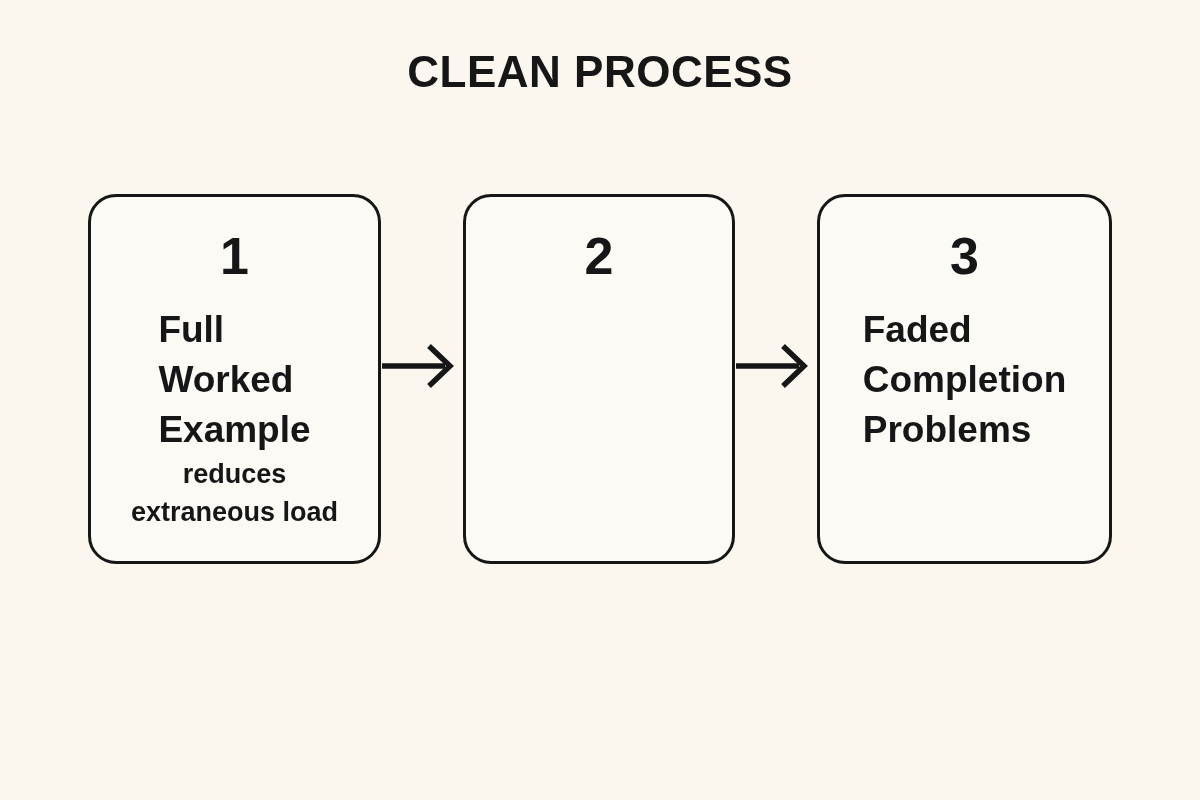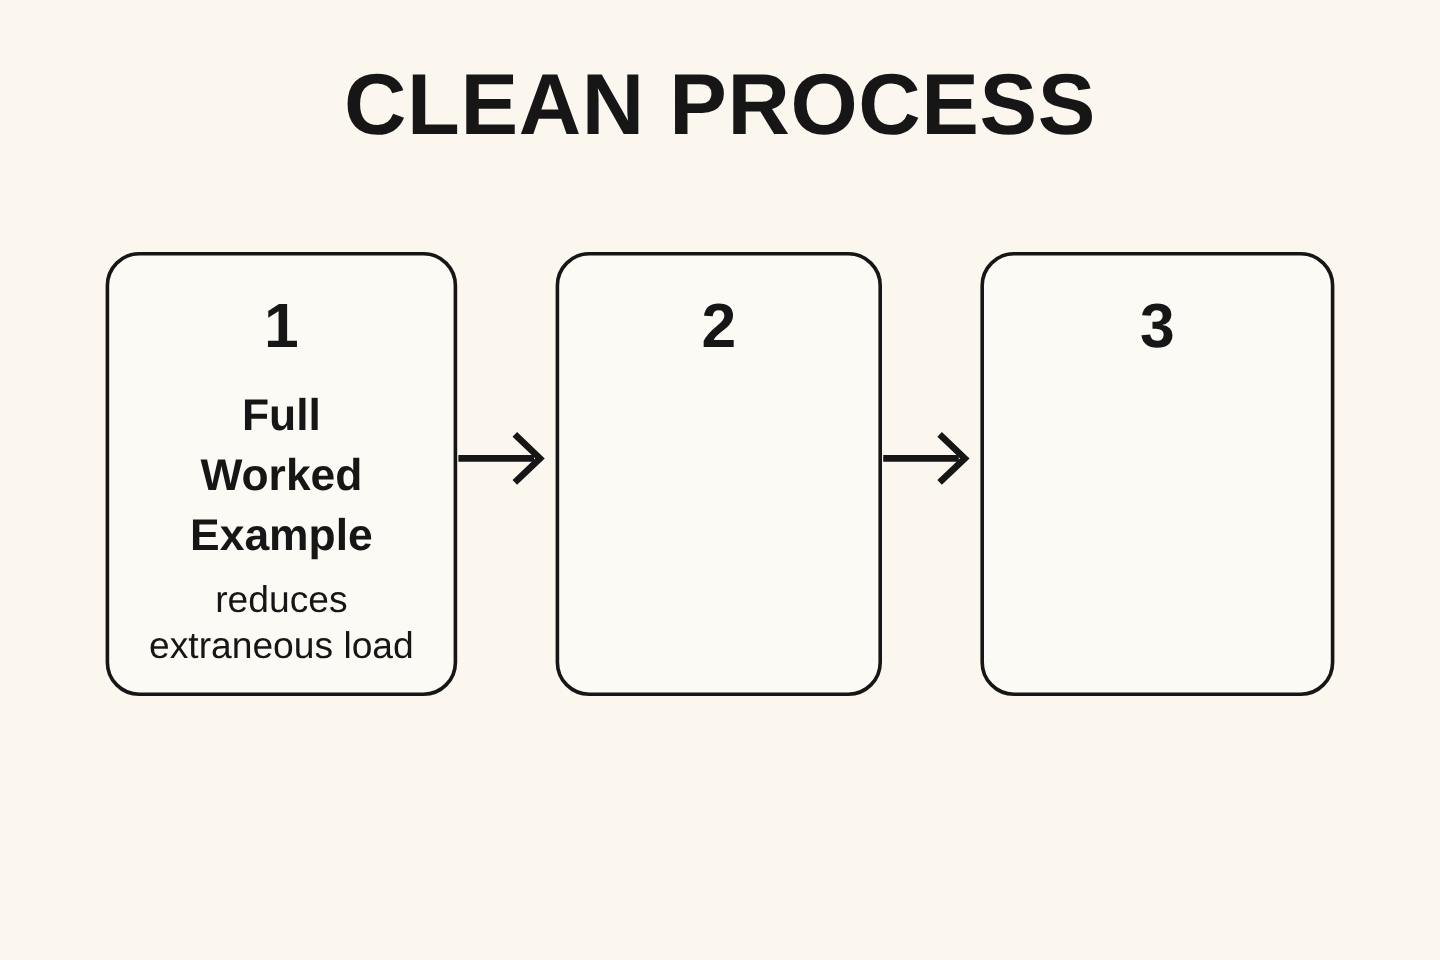--- a/index.html
+++ b/index.html
@@ -14,23 +14,23 @@
     background: var(--background);
     font-family: "Liberation Sans", "DejaVu Sans", sans-serif;
     color: var(--text);
     overflow: hidden;
   }
   .canvas {
     position: relative;
     width: 1200px; height: 800px;
   }
   .diagram-title {
-    padding-top: 58px;
+    padding-top: 42px;
     text-align: center;
-    font-size: 72px;
+    font-size: 44px;
     line-height: 60px;
     font-weight: 800;
     letter-spacing: 0.5px;
     white-space: nowrap;
   }
   .steps-row {
     margin-top: 92px;
     display: flex;
     justify-content: center;
     align-items: flex-start;
@@ -51,28 +51,26 @@
   .step-number {
     font-size: 52px;
     line-height: 52px;
     font-weight: 800;
   }
   .step-label {
     margin-top: 23px;
     font-size: 37px;
     line-height: 50px;
     font-weight: 700;
-    text-align: center;
     white-space: pre-line;
   }
   .step-note {
-    margin-top: 10px;
-    font-size: 31px;
+    font-size: 27px;
     line-height: 38px;
-    font-weight: 400;
+    font-weight: 700;
     text-align: center;
     white-space: pre-line;
   }
   .step-note:empty { display: none; }
   .arrow {
     width: 82px;
     flex: 0 0 82px;
     margin-top: 142px;
     color: var(--line);
   }
@@ -110,17 +108,20 @@
 
     <div class="arrow">
       <svg viewBox="0 0 82 60" aria-hidden="true">
         <line x1="1" y1="30" x2="64" y2="30" stroke="currentColor" stroke-width="5.5"></line>
         <polyline points="48,10 69,30 48,50" fill="none" stroke="currentColor" stroke-width="5.5"></polyline>
       </svg>
     </div>
 
     <div class="step-card w3">
       <div class="step-number">3</div>
+      <div class="step-label">Faded
+Completion
+Problems</div>
 
     </div>
 
   </div>
 </div>
 
 </body></html>

